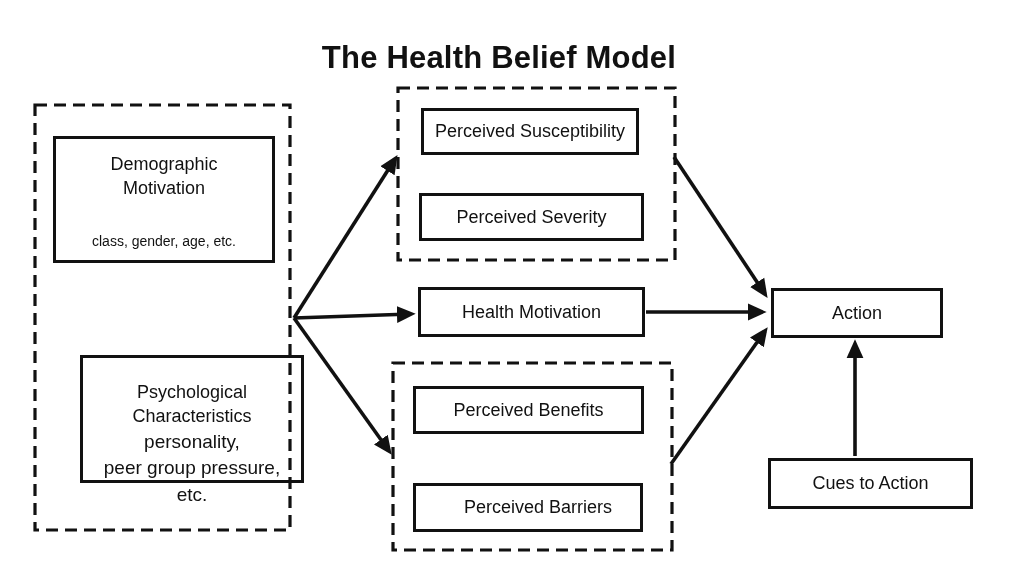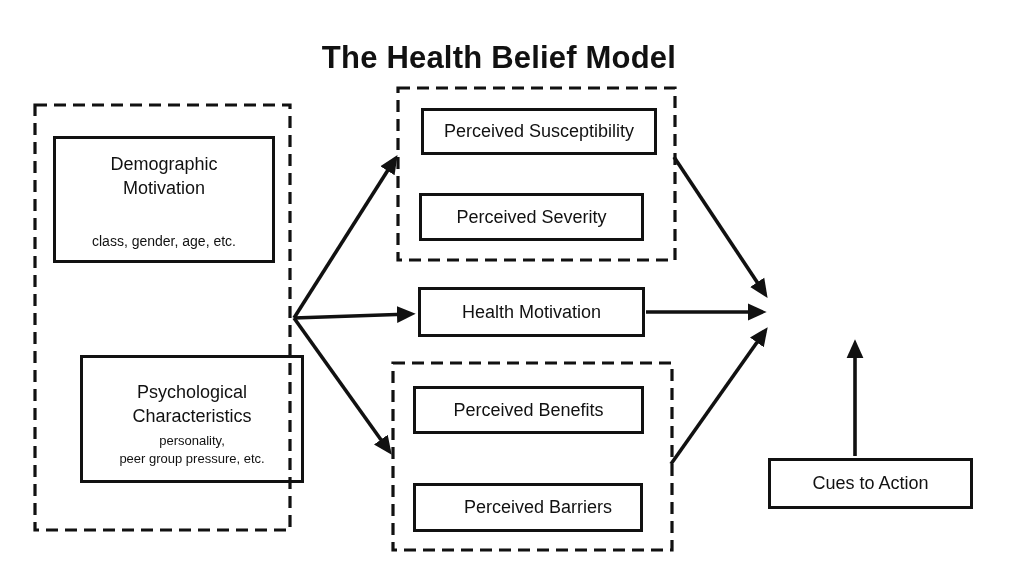--- a/index.html
+++ b/index.html
@@ -32,21 +32,21 @@
     justify-content: center;
     text-align: center;
     font-size: 18px;
     line-height: 1.35;
   }
   .box.col {
     flex-direction: column;
     justify-content: space-between;
   }
   .multi { white-space: pre-line; }
-  .sub { font-size: 13px; line-height: 1.4; }
+  .sub { font-size: 19px; line-height: 1.4; }
   .sub-lg { font-size: 17px; }
   svg.overlay {
     position: absolute;
     left: 0; top: 0;
     width: 1024px; height: 576px;
     pointer-events: none;
   }
 </style>
 </head>
 <body>
@@ -61,38 +61,41 @@
     <div class="multi sub-lg" style="font-size:14px;">class, gender, age, etc.</div>
   </div>
 
   <div class="box col" style="left:53px; top:355px; width:224px; height:128px; padding:22px 4px 12px;margin-left:27px;">
     <div class="multi">Psychological
 Characteristics</div>
     <div class="multi sub">personality,
 peer group pressure, etc.</div>
   </div>
 
-  <div class="box" style="left:421px; top:108px; width:236px; height:47px;">
+  <div class="box" style="left:421px; top:108px; width:218px; height:47px;">
     <span>Perceived Susceptibility</span>
   </div>
   <div class="box" style="left:419px; top:193px; width:225px; height:48px;">
     <span>Perceived Severity</span>
   </div>
 
   <div class="box" style="left:418px; top:287px; width:227px; height:50px;">
     <span>Health Motivation</span>
   </div>
 
   <div class="box" style="left:413px; top:386px; width:231px; height:48px;">
     <span>Perceived Benefits</span>
   </div>
   <div class="box" style="left:413px; top:483px; width:230px; height:49px;padding-left:20px;">
     <span>Perceived Barriers</span>
   </div>
 
+  <div class="box" style="left:771px; top:288px; width:172px; height:50px;">
+    <span>Action</span>
+  </div>
   <div class="box" style="left:768px; top:458px; width:205px; height:51px;">
     <span>Cues to Action</span>
   </div>
 
   <svg class="overlay" viewBox="0 0 1024 576">
     <defs>
       <marker id="ah" viewBox="0 0 10 10" refX="7.5" refY="5" markerWidth="5.2" markerHeight="5.2" orient="auto-start-reverse">
         <path d="M0,0.5 L10,5 L0,9.5 Z" fill="#111111"></path>
       </marker>
     </defs>

